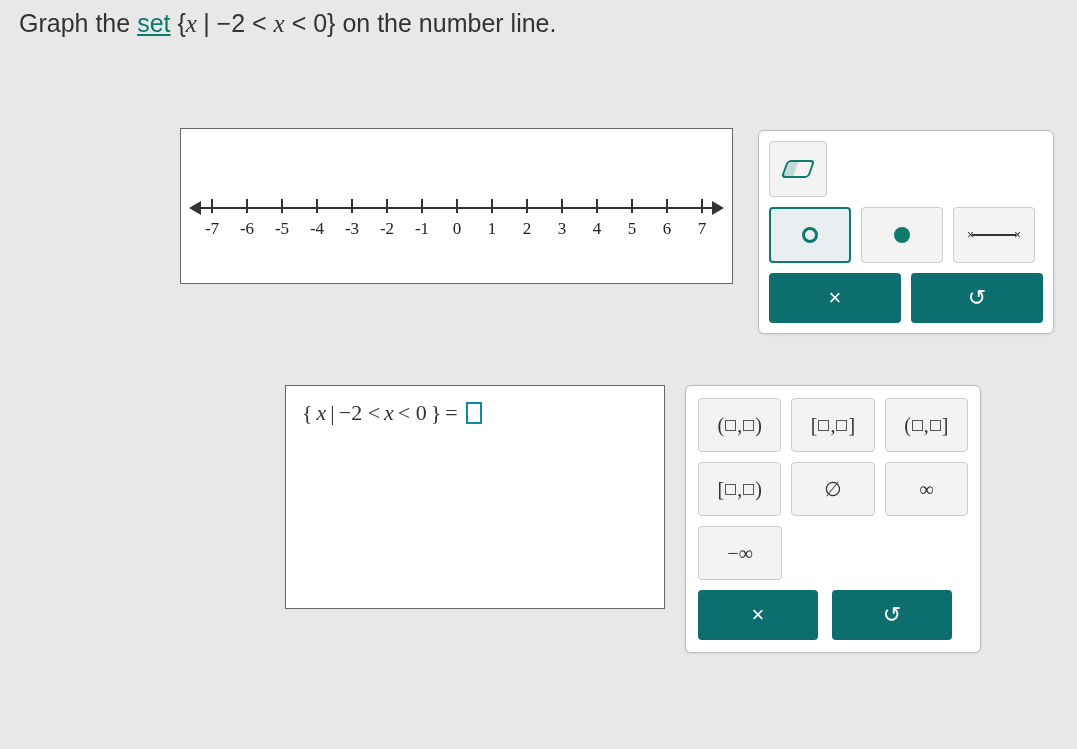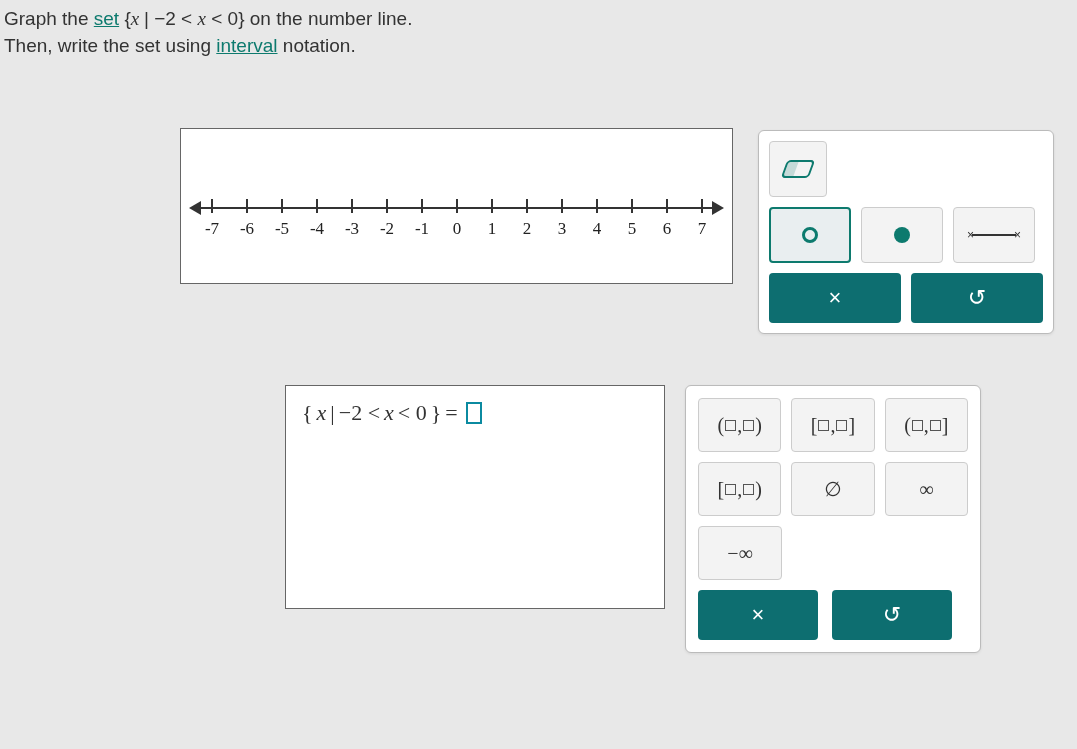--- a/index.html
+++ b/index.html
@@ -7,22 +7,22 @@
     margin: 0;
     padding: 0;
     font-family: Arial, sans-serif;
     background: #e8e8e8;
     width: 1077px;
     height: 749px;
     position: relative;
     color: #333;
   }
   .question-text {
-    padding: 6px 10px 2px 4px;
-    font-size: 19px;
+    padding: 6px 10px 2px 19px;
+    font-size: 25px;
     line-height: 1.4;
   }
   .link-style {
     color: #0d7a6e;
     text-decoration: underline;
   }
   .numberline-box {
     position: absolute;
     left: 180px;
     top: 128px;
@@ -188,23 +188,20 @@
   .sym-cell .sq { display:inline-block; width:11px; height:11px; border:1.5px solid #555; margin:0 1px; vertical-align:middle; }
   .action-row2 { display:flex; gap:14px; margin-top:6px; }
   .action-row2 .action-btn { flex:0 0 120px; }
 </style>
 </head>
 <body>
 
 <div class="question-text">
   <div>
     <span>Graph the </span><span class="link-style">set</span><span> {</span><span style="font-style:italic;font-family:'Times New Roman',serif">x </span><span>| </span><span>−2 &lt; </span><span style="font-style:italic;font-family:'Times New Roman',serif">x</span><span> &lt; 0} on the number line.</span>
-  </div>
-  <div>
-    <span>Then, write the set using </span><span class="link-style">interval</span><span> notation.</span>
   </div>
 </div>
 
 <div class="numberline-box">
   <div class="nl-arrow-left"></div>
   <div class="numberline"></div>
   <div class="nl-arrow-right"></div>
   <div class="ticks">
     <div class="tick"><div class="mark"></div><span class="lbl">-7</span></div>
     <div class="tick"><div class="mark"></div><span class="lbl">-6</span></div>

